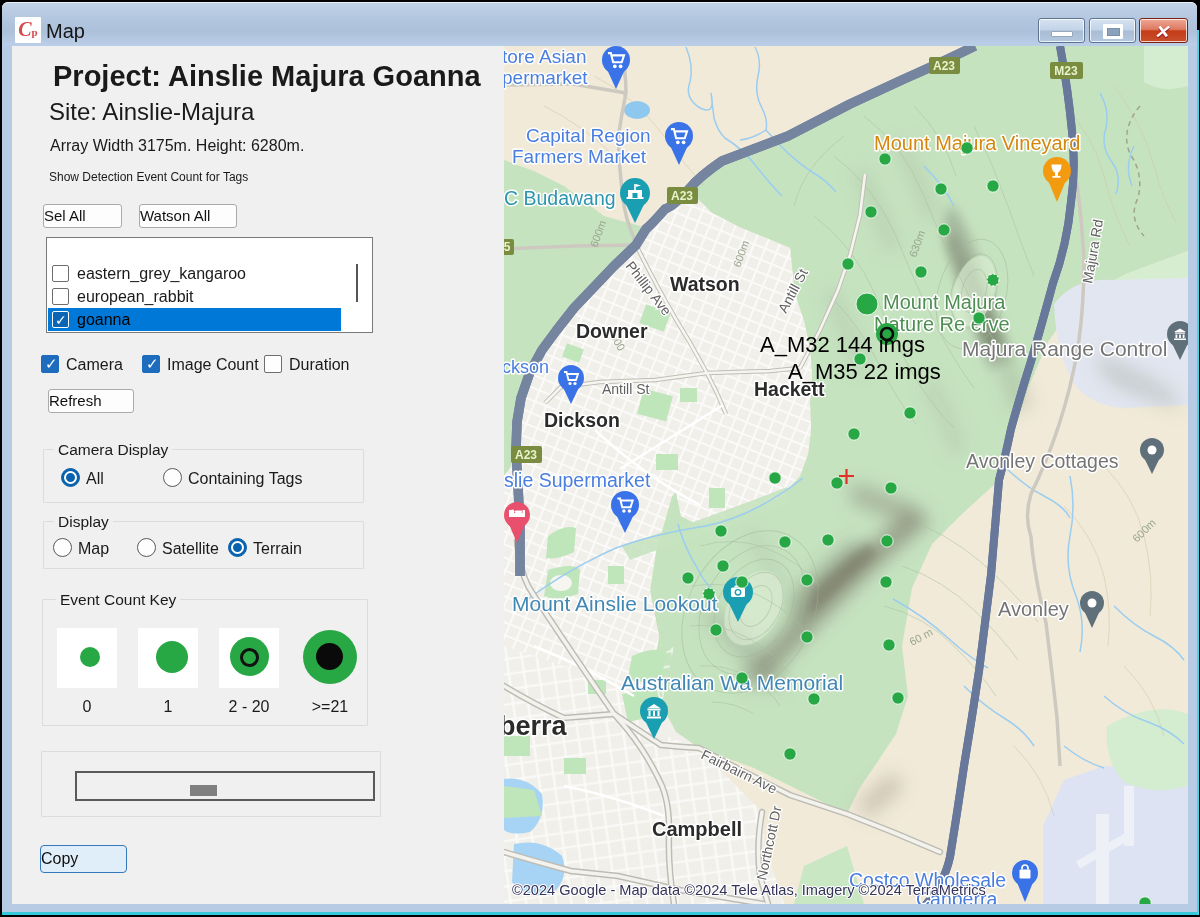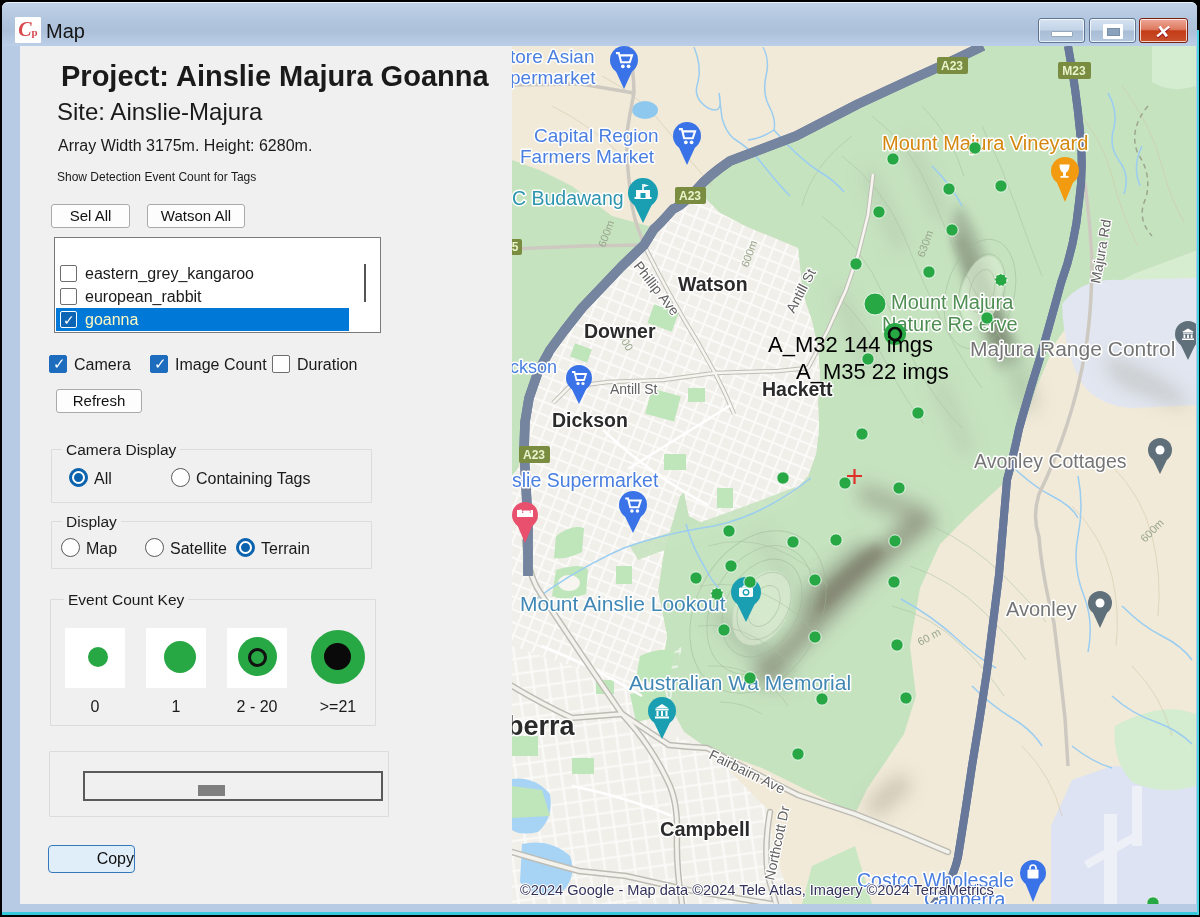--- a/index.html
+++ b/index.html
@@ -12,34 +12,34 @@
 #appicon .p{font-family:"Liberation Serif",serif;font-weight:bold;color:#d84a50;font-size:11px}
 #wtitle{position:absolute;left:44px;top:17px;font-size:20px;color:#151515}
 .wbtn{position:absolute;top:15px;height:25px;border:1px solid #5d7590;border-radius:3px;box-shadow:inset 0 0 0 1px rgba(255,255,255,.75)}
 #bmin{left:1036px;width:47px;background:linear-gradient(#d5e2f1 0%,#c2d3e7 49%,#a8bdd5 51%,#b4c8de 100%)}
 #bmax{left:1087px;width:47px;background:linear-gradient(#d5e2f1 0%,#c2d3e7 49%,#a8bdd5 51%,#b4c8de 100%)}
 #bclose{left:1137px;width:49px;background:linear-gradient(#efa797 0%,#dd7a60 45%,#c43c18 52%,#c8502c 100%);border-color:#7c2010}
 #bmin i{position:absolute;left:12px;top:12px;width:22px;height:6px;background:#fff;border:1px solid #98a8ba;border-radius:1px}
 #bmax i{position:absolute;left:13px;top:5px;width:20px;height:15px;background:#fff;border-radius:1px}
 #bmax i:after{content:"";position:absolute;left:4px;top:4px;width:11px;height:6px;background:#8ba2bc;border:1px solid #7890aa}
 #bclose i{position:absolute;left:14px;top:2px;color:#fff;font-size:18px;font-weight:bold;text-shadow:0 1px 1px #802;font-family:"Liberation Sans",sans-serif}
-#client{position:absolute;left:20px;top:46px;width:1176px;height:778px;background:#f0f0f0}
+#client{position:absolute;left:12px;top:46px;width:1176px;height:778px;background:#f0f0f0}
 #panel{position:absolute;left:0;top:0;width:492px;height:858px;background:#f0f0f0;color:#1a1a1a}
 .t1{position:absolute;left:41px;top:14px;font-size:29px;font-weight:bold;letter-spacing:0}
 .t2{position:absolute;left:37px;top:52px;font-size:24px}
 .t3{position:absolute;left:38px;top:91px;font-size:16px}
 .t4{position:absolute;left:37px;top:124px;font-size:12px}
-.btn{position:absolute;background:#fdfdfd;border:1px solid #aaa;border-radius:3px;font-size:15px;text-align:center;color:#111}
+.btn{position:absolute;background:#fdfdfd;border:1px solid #aaa;border-radius:3px;font-size:15px;color:#111}
 #selall{left:31px;top:158px;width:79px;height:24px;line-height:22px}
 #unselall{left:127px;top:158px;width:98px;height:24px;line-height:22px}
 #listbox{position:absolute;left:34px;top:191px;width:327px;height:96px;background:#fff;border:1px solid #7a7a7a;font-size:16px}
 .li{position:absolute;left:1px;height:23px;width:309px;line-height:23px}
 .li .cb{position:absolute;left:4px;top:3px;width:17px;height:17px;background:#fff;border:1px solid #6e6e6e;border-radius:2px}
 .li .lt{position:absolute;left:29px;top:0}
-#li4{background:#0078d7;color:#fef9c3;width:293px}
+#li4{background:#0078d7;color:#000000;width:293px}
 #li4 .cb{background:#0b65b4;border-color:#fff}
 #li4 .cb:after{content:"\2713";position:absolute;left:2px;top:-3px;color:#fff;font-size:14px}
 #lbscroll{position:absolute;left:309px;top:26px;width:2px;height:38px;background:#555}
 .cbx{position:absolute;width:18px;height:18px;border-radius:2px}
 .cbon{background:#1d6cbd;border:1px solid #1d6cbd}
 .cbon:after{content:"\2713";position:absolute;left:3px;top:-1px;color:#fff;font-size:15px}
 .cboff{background:#fefefe;border:1px solid #6e6e6e}
 .clabel{position:absolute;font-size:16px}
 #refresh{left:36px;top:343px;width:86px;height:24px;line-height:22px}
 .gbox{position:absolute;border:1px solid #dcdcdc;border-radius:1px}
@@ -47,21 +47,21 @@
 .radio{position:absolute;width:19px;height:19px;border-radius:50%}
 .ron{background:#0a62ae;border:1px solid #0a62ae}
 .ron:after{content:"";position:absolute;left:4px;top:4px;width:9px;height:9px;background:#0a62ae;border:2.5px solid #fff;border-radius:50%;box-sizing:content-box;margin:-2.5px}
 .roff{background:#fefefe;border:1px solid #595959}
 .rlabel{position:absolute;font-size:16px}
 .ksq{position:absolute;width:60px;height:60px;background:#fff;top:582px}
 .kc{position:absolute;border-radius:50%;background:#28a745}
 .klabel{position:absolute;top:652px;font-size:16px;width:60px;text-align:center}
 #track{position:absolute;left:63px;top:725px;width:300px;height:30px;background:#f0f0f0;border:2px solid #5a5a5a}
 #thumb{position:absolute;left:113px;top:12px;width:27px;height:11px;background:#7f7f7f}
-#copybtn{position:absolute;left:28px;top:799px;width:87px;height:28px;background:#e0eef9;border:1.5px solid #3579bc;border-radius:4px;font-size:16px;color:#0f0f0f;text-align:right;line-height:25px}
+#copybtn{position:absolute;left:28px;top:799px;width:87px;height:28px;background:#e0eef9;border:1.5px solid #3579bc;border-radius:4px;font-size:16px;color:#0f0f0f;text-align:left;line-height:25px}
 #mapwrap{position:absolute;left:492px;top:0;width:684px;height:858px;overflow:hidden}
 #botband{position:absolute;left:2px;top:904px;width:1195px;height:9px;background:#b8cbe4}
 #cyanline{position:absolute;left:2px;top:912px;width:1197px;height:3px;background:#38c8dc}
 #rightcyan{position:absolute;left:1197px;top:30px;width:2px;height:885px;background:#4cd4e4}
 </style>
 </head>
 <body>
 <div id="win">
 <div id="frame"></div>
 <div id="titlebar">

